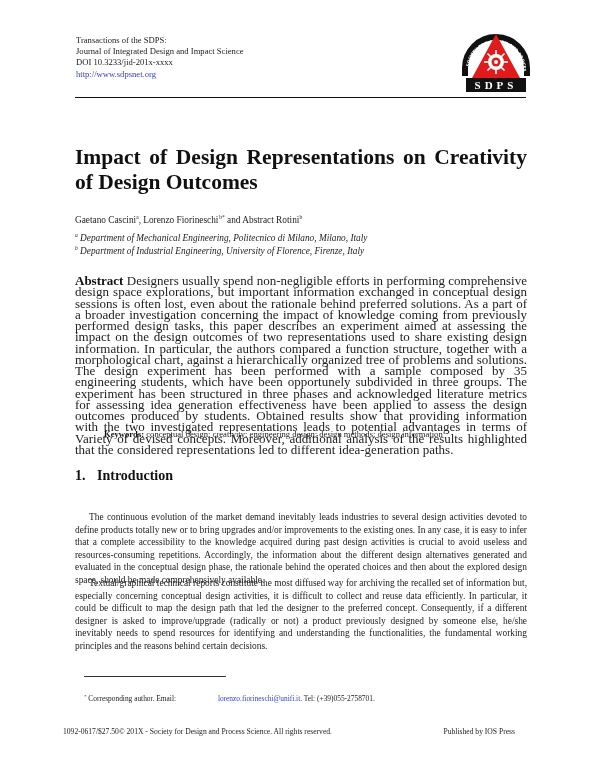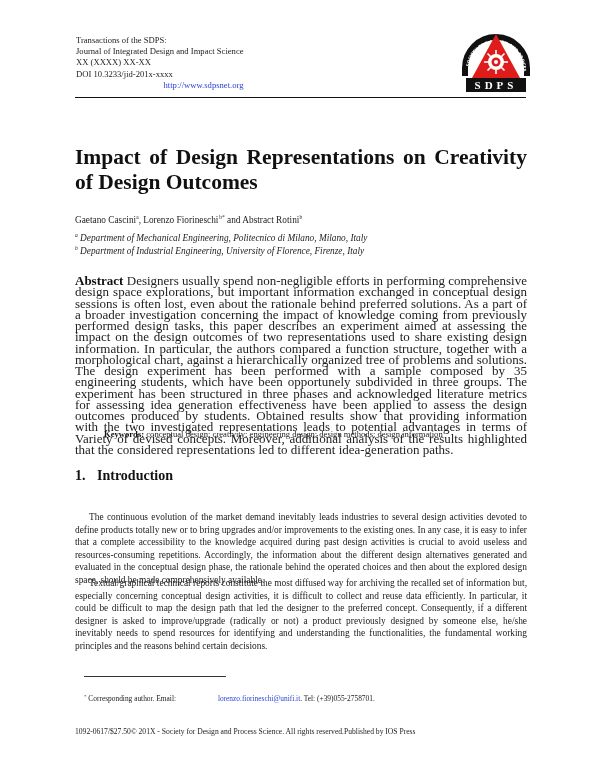--- a/index.html
+++ b/index.html
@@ -2,21 +2,21 @@
 <html><head>
   <meta charset="utf-8">
   <style>
     html, body { margin: 0; padding: 0; background: #ffffff; }
     body {
       width: 600px; height: 776px; position: relative; overflow: hidden;
       font-family: "Liberation Serif", "DejaVu Serif", serif; color: #1a1a1a;
     }
     .abs { position: absolute; }
     .journal { left: 76px; top: 35px; font-size: 8.6px; line-height: 11.2px; color: #222; }
-    .journal .link { color: #2b3fd6; text-align: right; }
+    .journal .link { color: #2b3fd6; }
     .header-rule { left: 75px; top: 97px; width: 451px; height: 0; border-top: 1.2px solid #111; }
     .logo { left: 460px; top: 20px; width: 72px; height: 76px; }
     .title {
       left: 75px; top: 145px; width: 452px; font-size: 21.5px; line-height: 25px;
       font-weight: bold; color: #111; text-align: justify; text-align-last: left;
     }
     .authors { left: 75px; top: 214px; font-size: 9.3px; color: #222; }
     .authors sup, .affil sup { font-size: 5.5px; vertical-align: 4px; }
     .affil { left: 75px; font-size: 9.3px; font-style: italic; color: #222; }
     .affil-a { top: 232px; }
@@ -33,29 +33,28 @@
       left: 75px; width: 452px; font-size: 9.4px; line-height: 12.55px;
       text-align: justify; color: #222;
     }
     .body-text p { margin: 0; text-indent: 14px; }
     .p1 { top: 488px; margin-top: 23px; }
     .p2 { top: 577px; }
     .footnote-rule { left: 84px; top: 676px; width: 142px; border-top: 1px solid #333; }
     .footnote { left: 84px; top: 694px; font-size: 7.4px; color: #222; }
     .footnote sup { font-size: 5px; vertical-align: 3px; }
     .footnote .email { color: #2b3fd6; padding-left: 40px; }
-    .footer { left: 75px; top: 727px; width: 452px; font-size: 7.6px; color: #222; display: flex; }
+    .footer { left: 63px; top: 727px; width: 452px; font-size: 7.6px; color: #222; display: flex; justify-content: space-between; }
   </style>
 </head>
 <body>
 
 <div class="abs journal">
   <div>Transactions of the SDPS:</div>
   <div>Journal of Integrated Design and Impact Science</div>
-  <div>XX (XXXX) XX-XX</div>
   <div>DOI 10.3233/jid-201x-xxxx</div>
   <div class="link">http://www.sdpsnet.org</div>
 </div>
 
 <div class="abs logo">
   <svg width="72" height="76" viewBox="0 0 72 76">
     <defs>
       <path id="arcPath" d="M 9 50 A 27 27 0 0 1 63 50" fill="none"></path>
     </defs>
     <path d="M 5 56 L 5 48 A 31 31 0 0 1 67 48 L 67 56" fill="none" stroke="#111" stroke-width="6"></path>

